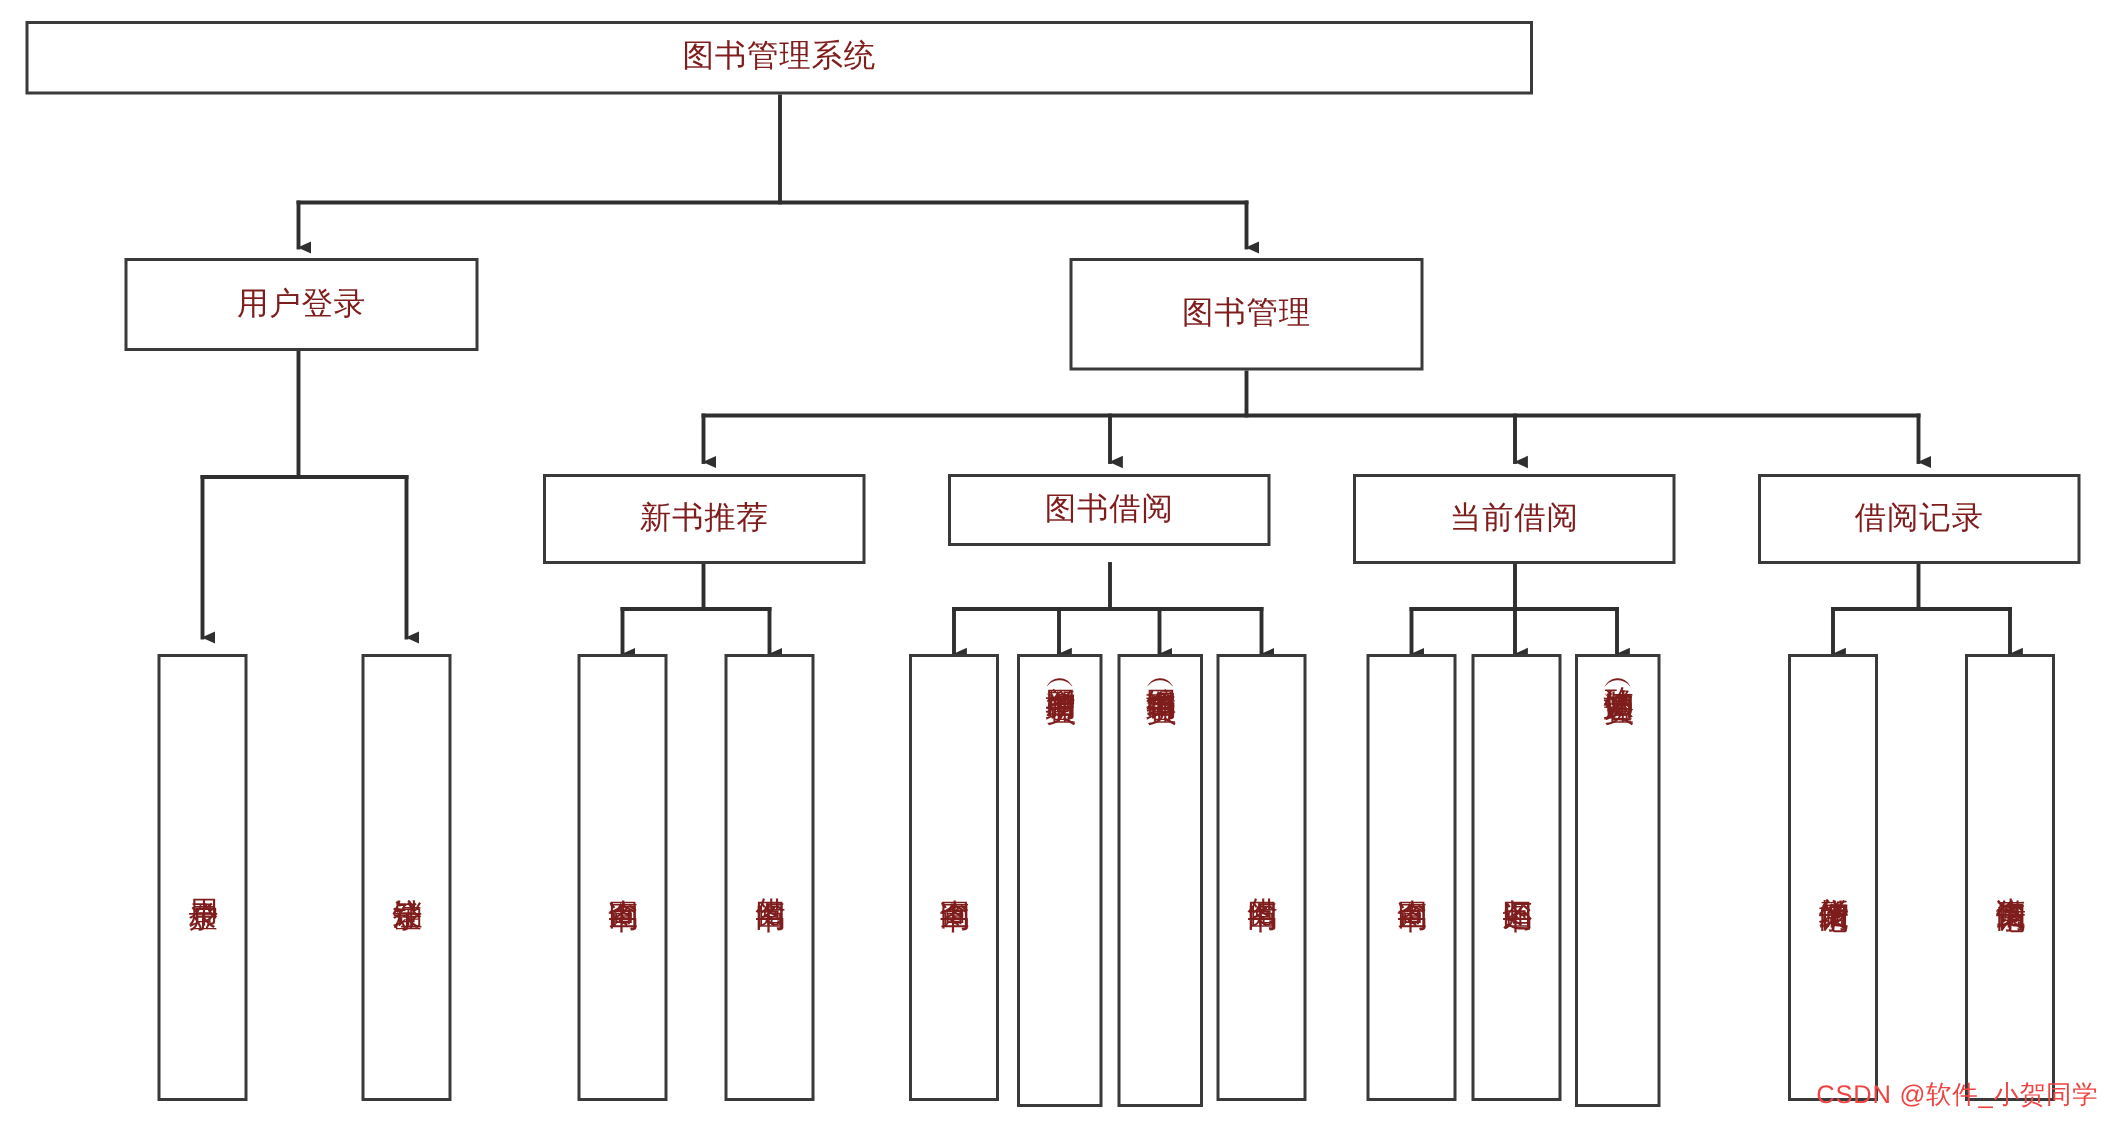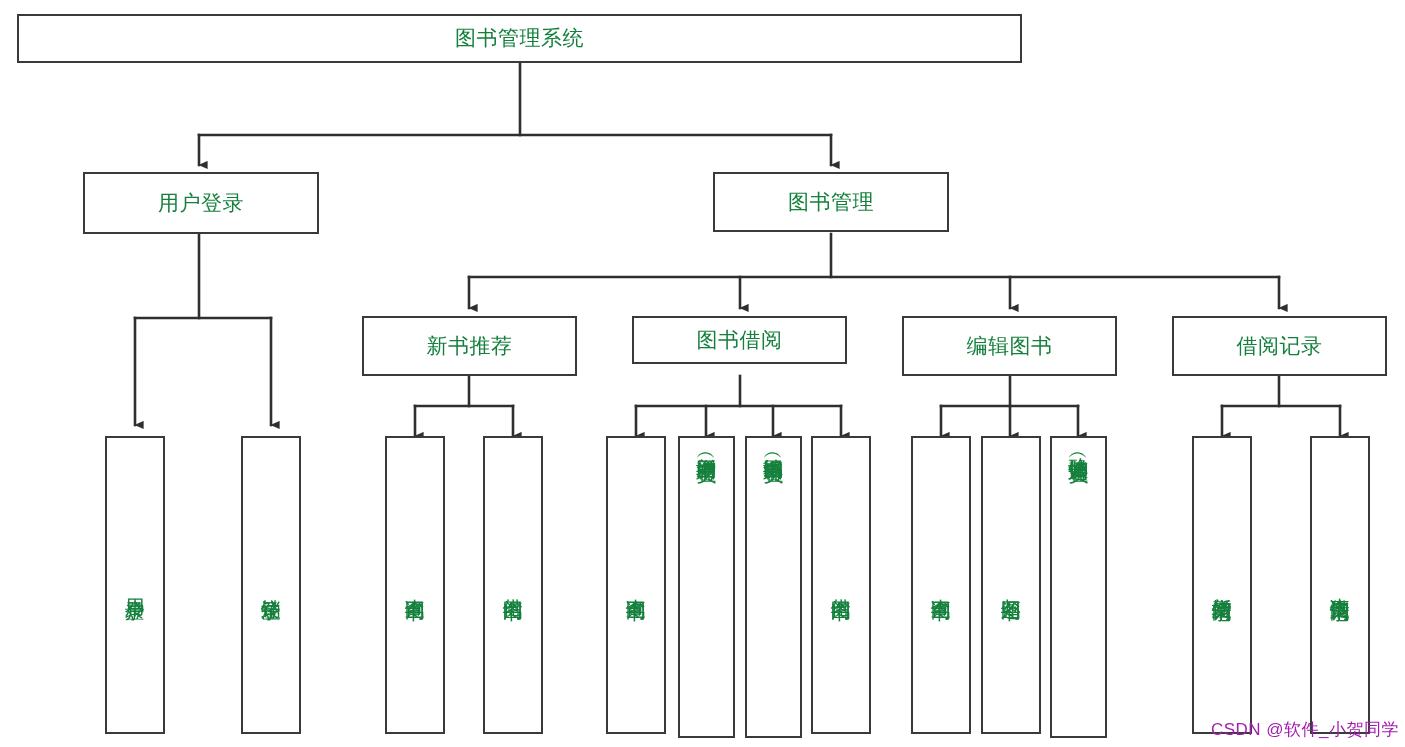--- a/index.html
+++ b/index.html
@@ -26,21 +26,21 @@
     pointer-events: none;
   }
   .node {
     position: absolute;
     box-sizing: border-box;
     border: 2px solid #3a3a3a;
     background: #ffffff;
     display: flex;
     align-items: center;
     justify-content: center;
-    color: #15803d;
+    color: #7f1d1d;
   }
   .node .label {
     font-size: 21px;
     line-height: 1.15;
     letter-spacing: 0.5px;
     white-space: nowrap;
   }
   .node.leaf {
     align-items: flex-start;
     justify-content: center;
@@ -59,21 +59,21 @@
   }
   .node.leaf.midtext {
     align-items: center;
     padding-top: 0;
   }
   #watermark {
     position: absolute;
     right: 6px;
     bottom: 6px;
     font-size: 17px;
-    color: #a21caf;
+    color: #ef4444;
     letter-spacing: 0.5px;
     white-space: nowrap;
   }
 </style>
 </head>
 <body>
 
 <div id="canvas">
 
   <svg class="wires" viewBox="0 0 1405 747">
@@ -126,32 +126,32 @@
     </g>
   </svg>
 
   <div class="node" style="left:17px; top:14px; width:1005px; height:49px;">
     <span class="label">图书管理系统</span>
   </div>
 
   <div class="node" style="left:83px; top:172px; width:236px; height:62px;">
     <span class="label">用户登录</span>
   </div>
-  <div class="node" style="left:713px; top:172px; width:236px; height:60px;">
+  <div class="node" style="left:713px; top:172px; width:236px; height:75px;">
     <span class="label">图书管理</span>
   </div>
 
   <div class="node" style="left:362px; top:316px; width:215px; height:60px;text-align:center;">
     <span class="label">新书推荐</span>
   </div>
   <div class="node" style="left:632px; top:316px; width:215px; height:48px;">
     <span class="label">图书借阅</span>
   </div>
   <div class="node" style="left:902px; top:316px; width:215px; height:60px;">
-    <span class="label">编辑图书</span>
+    <span class="label">当前借阅</span>
   </div>
   <div class="node" style="left:1172px; top:316px; width:215px; height:60px;">
     <span class="label">借阅记录</span>
   </div>
 
   <div class="node leaf midtext" style="left:105px; top:436px; width:60px; height:298px;">
     <span class="label">用户登录</span>
   </div>
   <div class="node leaf midtext" style="left:241px; top:436px; width:60px; height:298px;">
     <span class="label">注销登录</span>

